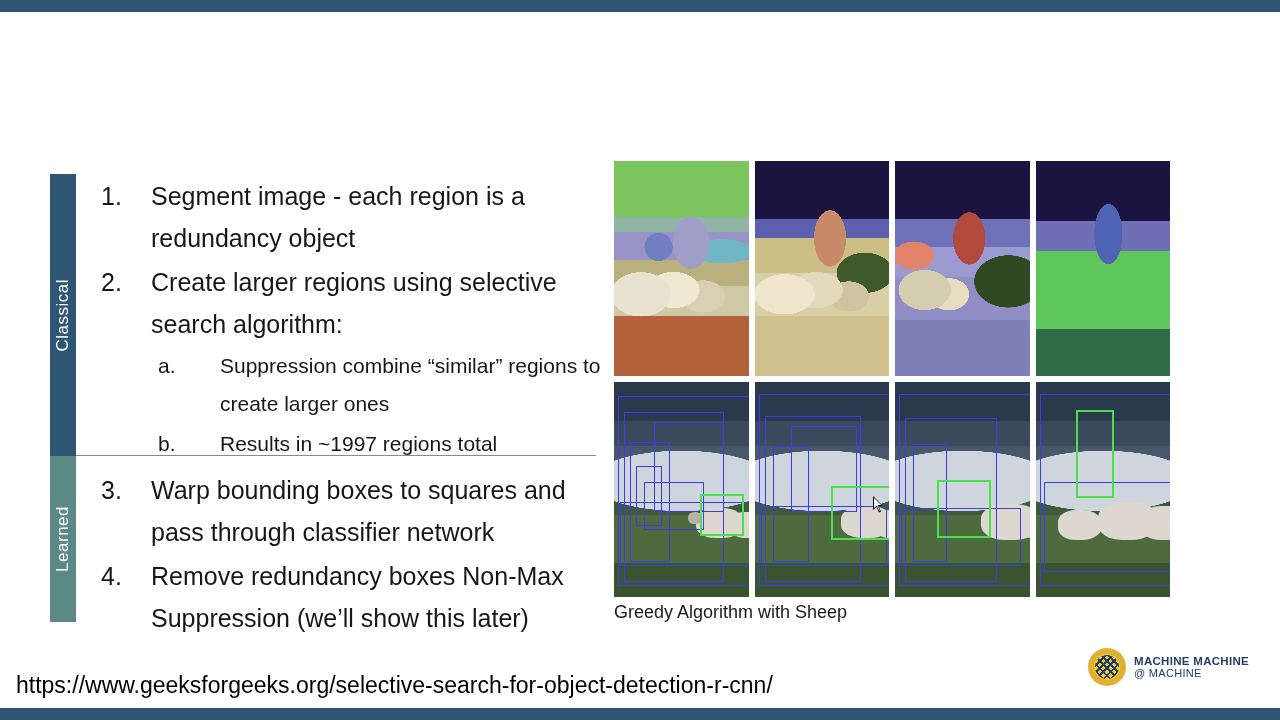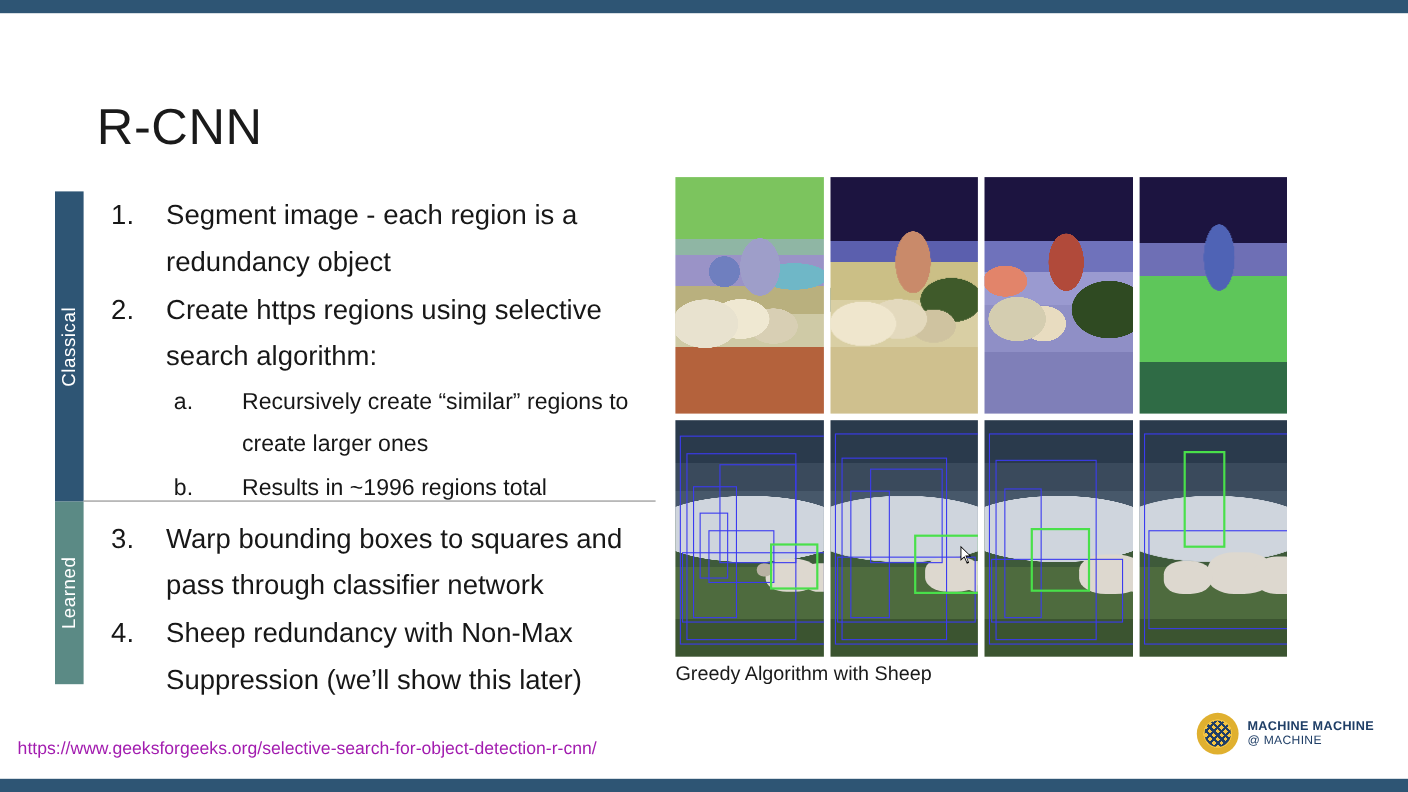--- a/index.html
+++ b/index.html
@@ -200,22 +200,22 @@
   .sheep-head {
     position: absolute;
     background: #b9b2a4;
     border-radius: 45%;
   }
 
   .source {
     position: absolute;
     left: 16px;
     top: 672px;
-    font-size: 16px;
-    color: #a21caf;
+    font-size: 23px;
+    color: #000000;
   }
 
   
   .logo {
     position: absolute;
     left: 1088px;
     top: 648px;
     display: flex;
     align-items: center;
     gap: 8px;
@@ -262,54 +262,53 @@
   }
 </style>
 </head>
 <body>
 
 <div class="slide">
 
   <div class="topbar"></div>
   <div class="bottombar"></div>
 
-  <div class="title">R-CNN</div>
 
   <div class="side-bar side-classical">
     <span>Classical</span>
   </div>
   <div class="side-bar side-learned">
     <span>Learned</span>
   </div>
   <div class="divider-line"></div>
 
   <div class="list">
     <div class="li">
       <div class="num">1.</div>
       <div class="txt">Segment image - each region is a redundancy object</div>
     </div>
     <div class="li">
       <div class="num">2.</div>
-      <div class="txt">Create https regions using selective search algorithm:</div>
+      <div class="txt">Create larger regions using selective search algorithm:</div>
     </div>
     <div class="li sub">
       <div class="num">a.</div>
-      <div class="txt">Recursively create “similar” regions to create larger ones</div>
+      <div class="txt">Suppression combine “similar” regions to create larger ones</div>
     </div>
     <div class="li sub">
       <div class="num">b.</div>
-      <div class="txt">Results in ~1996 regions total</div>
+      <div class="txt">Results in ~1997 regions total</div>
     </div>
     <div class="li" style="margin-top:6px;">
       <div class="num">3.</div>
       <div class="txt">Warp bounding boxes to squares and pass through classifier network</div>
     </div>
     <div class="li">
       <div class="num">4.</div>
-      <div class="txt">Sheep redundancy with Non-Max Suppression (we’ll show this later)</div>
+      <div class="txt">Remove redundancy boxes Non-Max Suppression (we’ll show this later)</div>
     </div>
   </div>
 
   <div class="figure">
     <div class="fig-row">
       <div class="cell seg1"></div>
       <div class="cell seg2"></div>
       <div class="cell seg3"></div>
       <div class="cell seg4"></div>
     </div>

